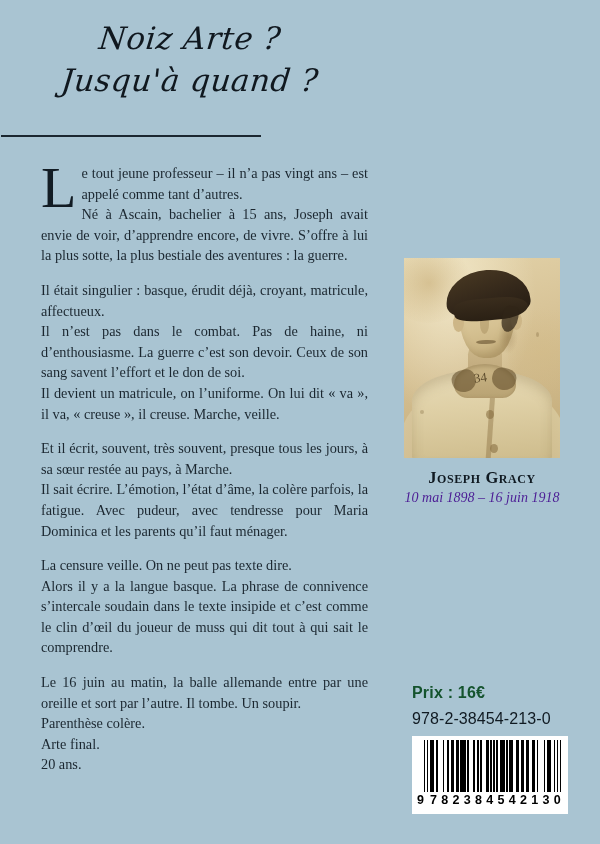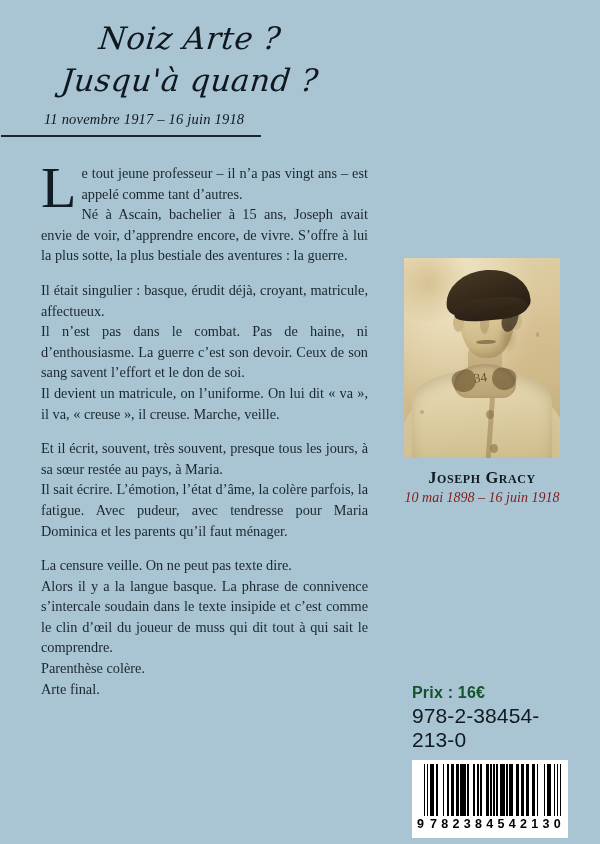--- a/index.html
+++ b/index.html
@@ -285,42 +285,42 @@
     font-variant: small-caps;
     letter-spacing: 0.6px;
     color: #101a22;
   }
   #photo-caption-dates {
     margin-top: 2px;
     text-align: center;
     font-family: "Liberation Serif", serif;
     font-style: italic;
     font-size: 14px;
-    color: #7f1d1d;
+    color: #4c1d95;
     white-space: nowrap;
   }
 
   
   #price-block {
     position: absolute;
     left: 412px;
     top: 684px;
     width: 166px;
   }
   #price-label {
     font-family: "Liberation Sans", sans-serif;
     font-weight: 700;
     font-size: 16px;
     color: #14532d;
     letter-spacing: 0.2px;
   }
   #isbn-label {
-    margin-top: 2px;
+    margin-top: 8px;
     font-family: "Liberation Sans", sans-serif;
-    font-size: 21px;
+    font-size: 16px;
     color: #101a22;
     letter-spacing: 0.1px;
   }
   #barcode {
     margin-top: 8px;
     width: 156px;
     height: 78px;
     background: #ffffff;
     padding: 4px 5px 2px 5px;
     box-sizing: border-box;
@@ -350,35 +350,36 @@
   #barcode-digits .d-first { width: 11px; text-align: left; }
   #barcode-digits .d-left { flex: 1; display: flex; justify-content: space-around; }
   #barcode-digits .d-right { flex: 1; display: flex; justify-content: space-around; }
 </style>
 </head>
 <body>
 
 <div id="header">
   <div id="title-line-1">Noiz Arte ?</div>
   <div id="title-line-2">Jusqu'à quand ?</div>
-  <div id="title-dates">11 novembre 1917 – 16 juin 1918</div>
   <div id="title-rule"></div>
 </div>
 
 <div id="body-text">
   <p><span id="dropcap">L</span><span>e tout jeune professeur – il n’a pas vingt ans – est appelé comme tant d’autres.</span><br><span>Né à Ascain, bachelier à 15 ans, Joseph avait envie de voir, d’apprendre encore, de vivre. S’offre à lui la plus sotte, la plus bestiale des aventures : la guerre.</span></p>
   <p class="gap">Il était singulier : basque, érudit déjà, croyant, matricule, affectueux.</p>
   <p>Il n’est pas dans le combat. Pas de haine, ni d’enthousiasme. La guerre c’est son devoir. Ceux de son sang savent l’effort et le don de soi.</p>
   <p>Il devient un matricule, on l’uniforme. On lui dit « va », il va, « creuse », il creuse. Marche, veille.</p>
-  <p class="gap">Et il écrit, souvent, très souvent, presque tous les jours, à sa sœur restée au pays, à Maria.</p>
+  <p class="gap">Et il écrit, souvent, très souvent, presque tous les jours, à sa sœur restée au pays, à Marche.</p>
   <p>Il sait écrire. L’émotion, l’état d’âme, la colère parfois, la fatigue. Avec pudeur, avec tendresse pour Maria Dominica et les parents qu’il faut ménager.</p>
   <p class="gap">La censure veille. On ne peut pas texte dire.</p>
   <p>Alors il y a la langue basque. La phrase de connivence s’intercale soudain dans le texte insipide et c’est comme le clin d’œil du joueur de muss qui dit tout à qui sait le comprendre.</p>
+  <p class="gap">Le 16 juin au matin, la balle allemande entre par une oreille et sort par l’autre. Il tombe. Un soupir.</p>
   <p>Parenthèse colère.</p>
   <p>Arte final.</p>
+  <p>20 ans.</p>
 </div>
 
 <div id="photo-block">
   <div id="photo">
     <div class="mottle-a"></div>
     <div class="mottle-b"></div>
     <div class="mottle-c"></div>
     <div class="shoulder-l"></div>
     <div class="shoulder-r"></div>
     <div class="torso"></div>

